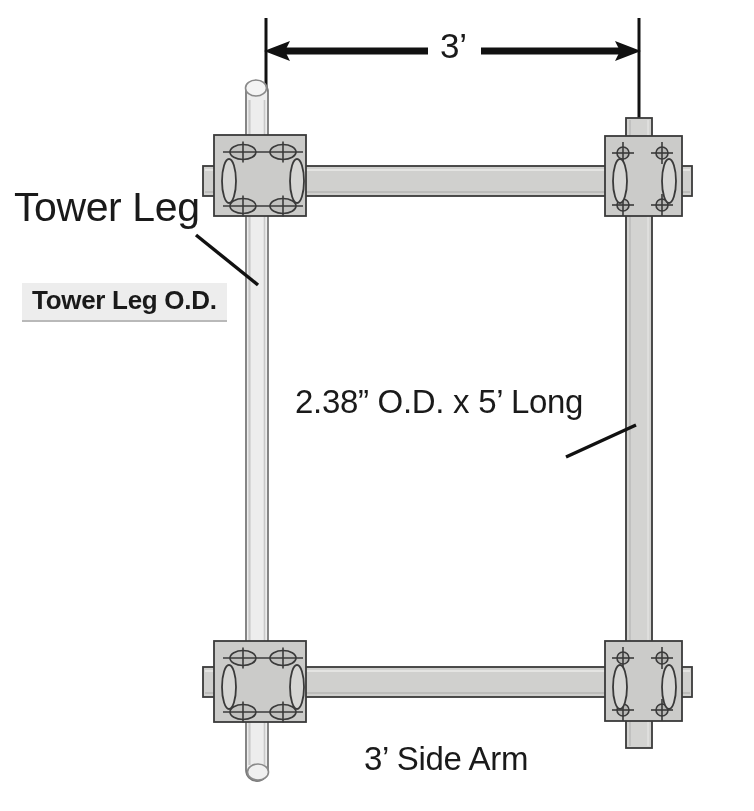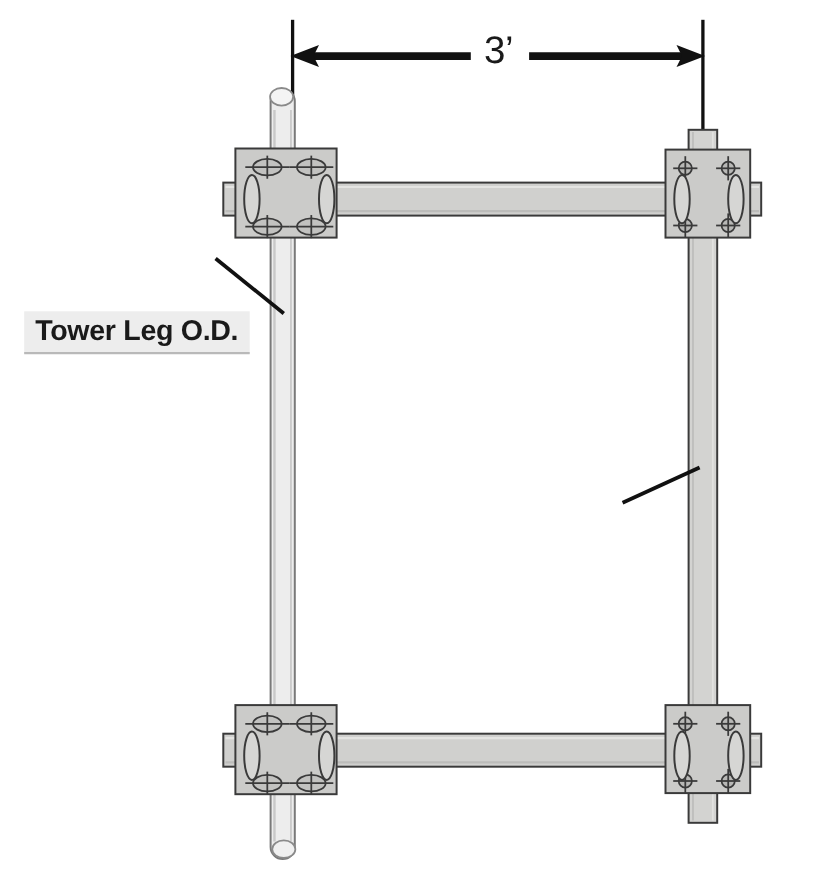--- a/index.html
+++ b/index.html
@@ -194,21 +194,24 @@
     <g>
       <line x1="196" y1="235" x2="258" y2="285" stroke="#111111" stroke-width="3.4"></line>
     </g>
     <g>
       <line x1="566" y1="457" x2="636" y2="425" stroke="#111111" stroke-width="3.4"></line>
     </g>
   </svg>
 
   <div class="lbl" id="label-dim-3ft">3’</div>
 
+  <div class="lbl" id="label-tower-leg">Tower Leg</div>
 
   <div class="lbl" id="label-od-title">Tower Leg O.D.</div>
 
 
   <div class="lbl" id="label-mounting-tube">
+    <div>2.38” O.D. x 5’ Long</div>
   </div>
 
+  <div class="lbl" id="label-side-arm">3’ Side Arm</div>
 
 </div>
 
 </body></html>

